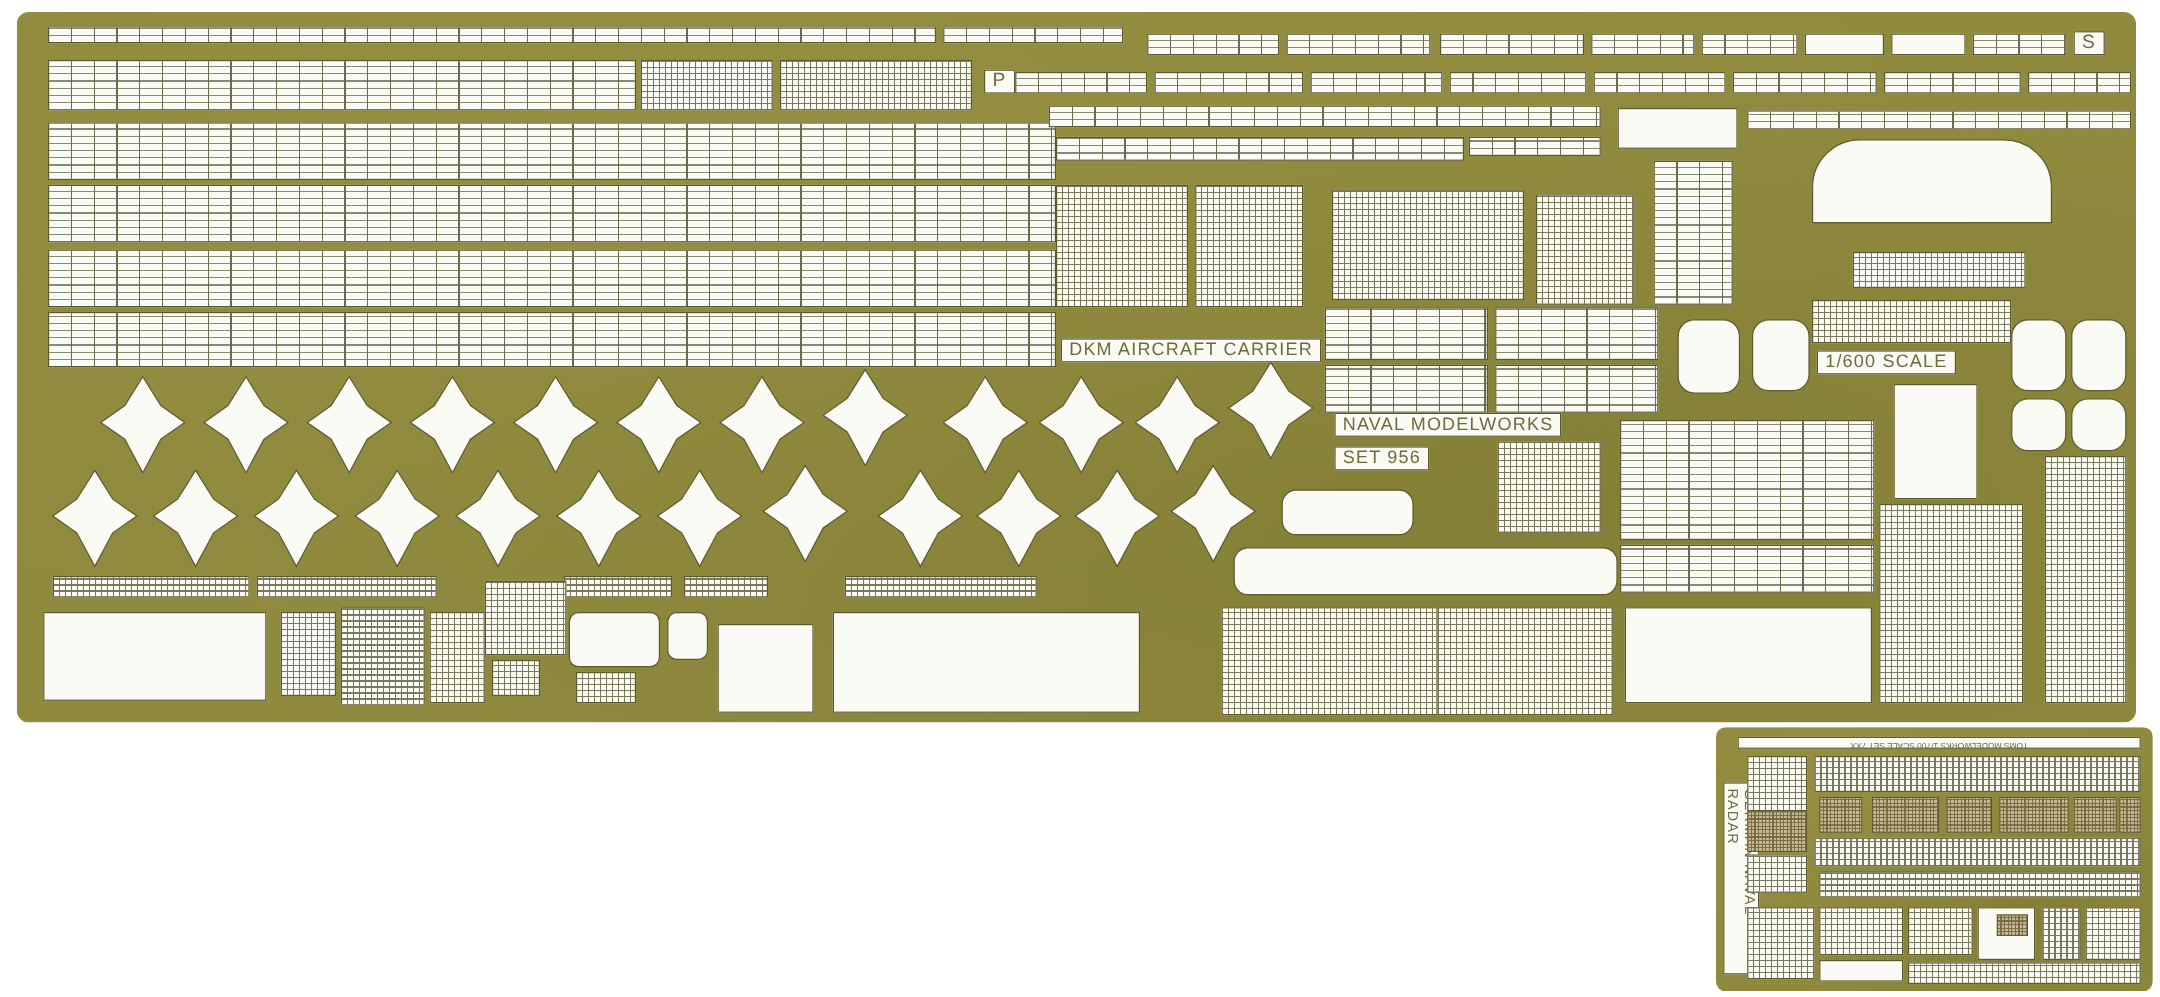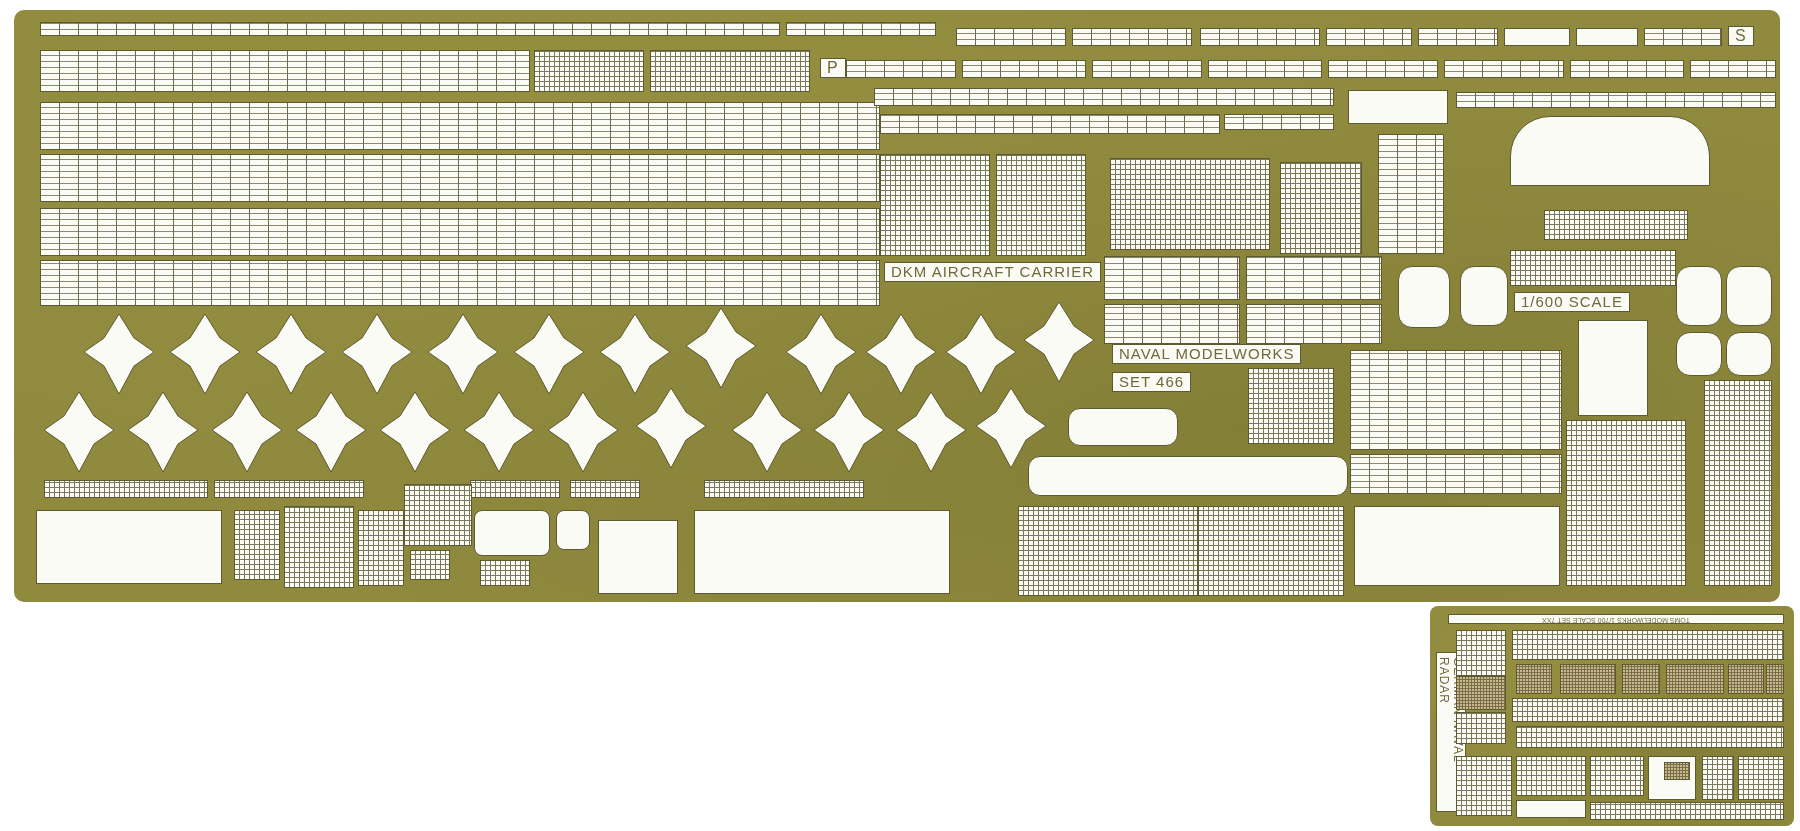--- a/index.html
+++ b/index.html
@@ -62,42 +62,42 @@
   <div class="part" style="left:1334px;top:80px;width:100px;height:34px;"></div>
   <div class="part rail" style="left:866px;top:104px;width:340px;height:20px;"></div>
   <div class="part rail" style="left:1210px;top:104px;width:110px;height:16px;"></div>
 
   <div class="part grid" style="left:866px;top:144px;width:110px;height:102px;"></div>
   <div class="part grid" style="left:982px;top:144px;width:90px;height:102px;"></div>
   <div class="part grid" style="left:1096px;top:148px;width:160px;height:92px;"></div>
   <div class="part grid" style="left:1266px;top:152px;width:82px;height:92px;"></div>
   <div class="part rail" style="left:1364px;top:124px;width:66px;height:120px;"></div>
 
-  <span class="label" style="left:870px;top:252px;">DKM AIRCRAFT CARRIER</span>
+  <span class="label" style="left:870px;top:272px;">DKM AIRCRAFT CARRIER</span>
 
   <div class="part rail" style="left:1090px;top:246px;width:136px;height:44px;"></div>
   <div class="part rail" style="left:1232px;top:246px;width:136px;height:44px;"></div>
   <div class="part rail" style="left:1090px;top:294px;width:136px;height:40px;"></div>
   <div class="part rail" style="left:1232px;top:294px;width:136px;height:40px;"></div>
 
   <div class="part" style="left:1496px;top:106px;width:200px;height:70px;border-radius:40px 40px 0 0;"></div>
   <div class="part grid" style="left:1530px;top:200px;width:144px;height:30px;"></div>
   <div class="part grid" style="left:1496px;top:240px;width:166px;height:36px;"></div>
   <span class="label" style="left:1500px;top:282px;">1/600 SCALE</span>
 
   <div class="part" style="left:1384px;top:256px;width:52px;height:62px;border-radius:14px;"></div>
   <div class="part" style="left:1446px;top:256px;width:48px;height:60px;border-radius:14px;"></div>
   <div class="part" style="left:1662px;top:256px;width:46px;height:60px;border-radius:14px;"></div>
   <div class="part" style="left:1712px;top:256px;width:46px;height:60px;border-radius:14px;"></div>
   <div class="part" style="left:1662px;top:322px;width:46px;height:44px;border-radius:14px;"></div>
   <div class="part" style="left:1712px;top:322px;width:46px;height:44px;border-radius:14px;"></div>
   <div class="part" style="left:1564px;top:310px;width:70px;height:96px;"></div>
 
   <span class="label" style="left:1098px;top:334px;">NAVAL MODELWORKS</span>
-  <span class="label" style="left:1098px;top:362px;">SET 466</span>
+  <span class="label" style="left:1098px;top:362px;">SET 956</span>
 
   <div class="part grid" style="left:1234px;top:358px;width:86px;height:76px;"></div>
   <div class="part rail" style="left:1336px;top:340px;width:212px;height:100px;"></div>
   <div class="part rail" style="left:1336px;top:444px;width:212px;height:40px;"></div>
   <div class="part" style="left:1340px;top:496px;width:206px;height:80px;"></div>
   <div class="part grid" style="left:1552px;top:410px;width:120px;height:166px;"></div>
   <div class="part grid" style="left:1690px;top:370px;width:68px;height:206px;"></div>
 
   <div class="part grid" style="left:1004px;top:496px;width:180px;height:90px;"></div>
   <div class="part grid" style="left:1184px;top:496px;width:146px;height:90px;"></div>

